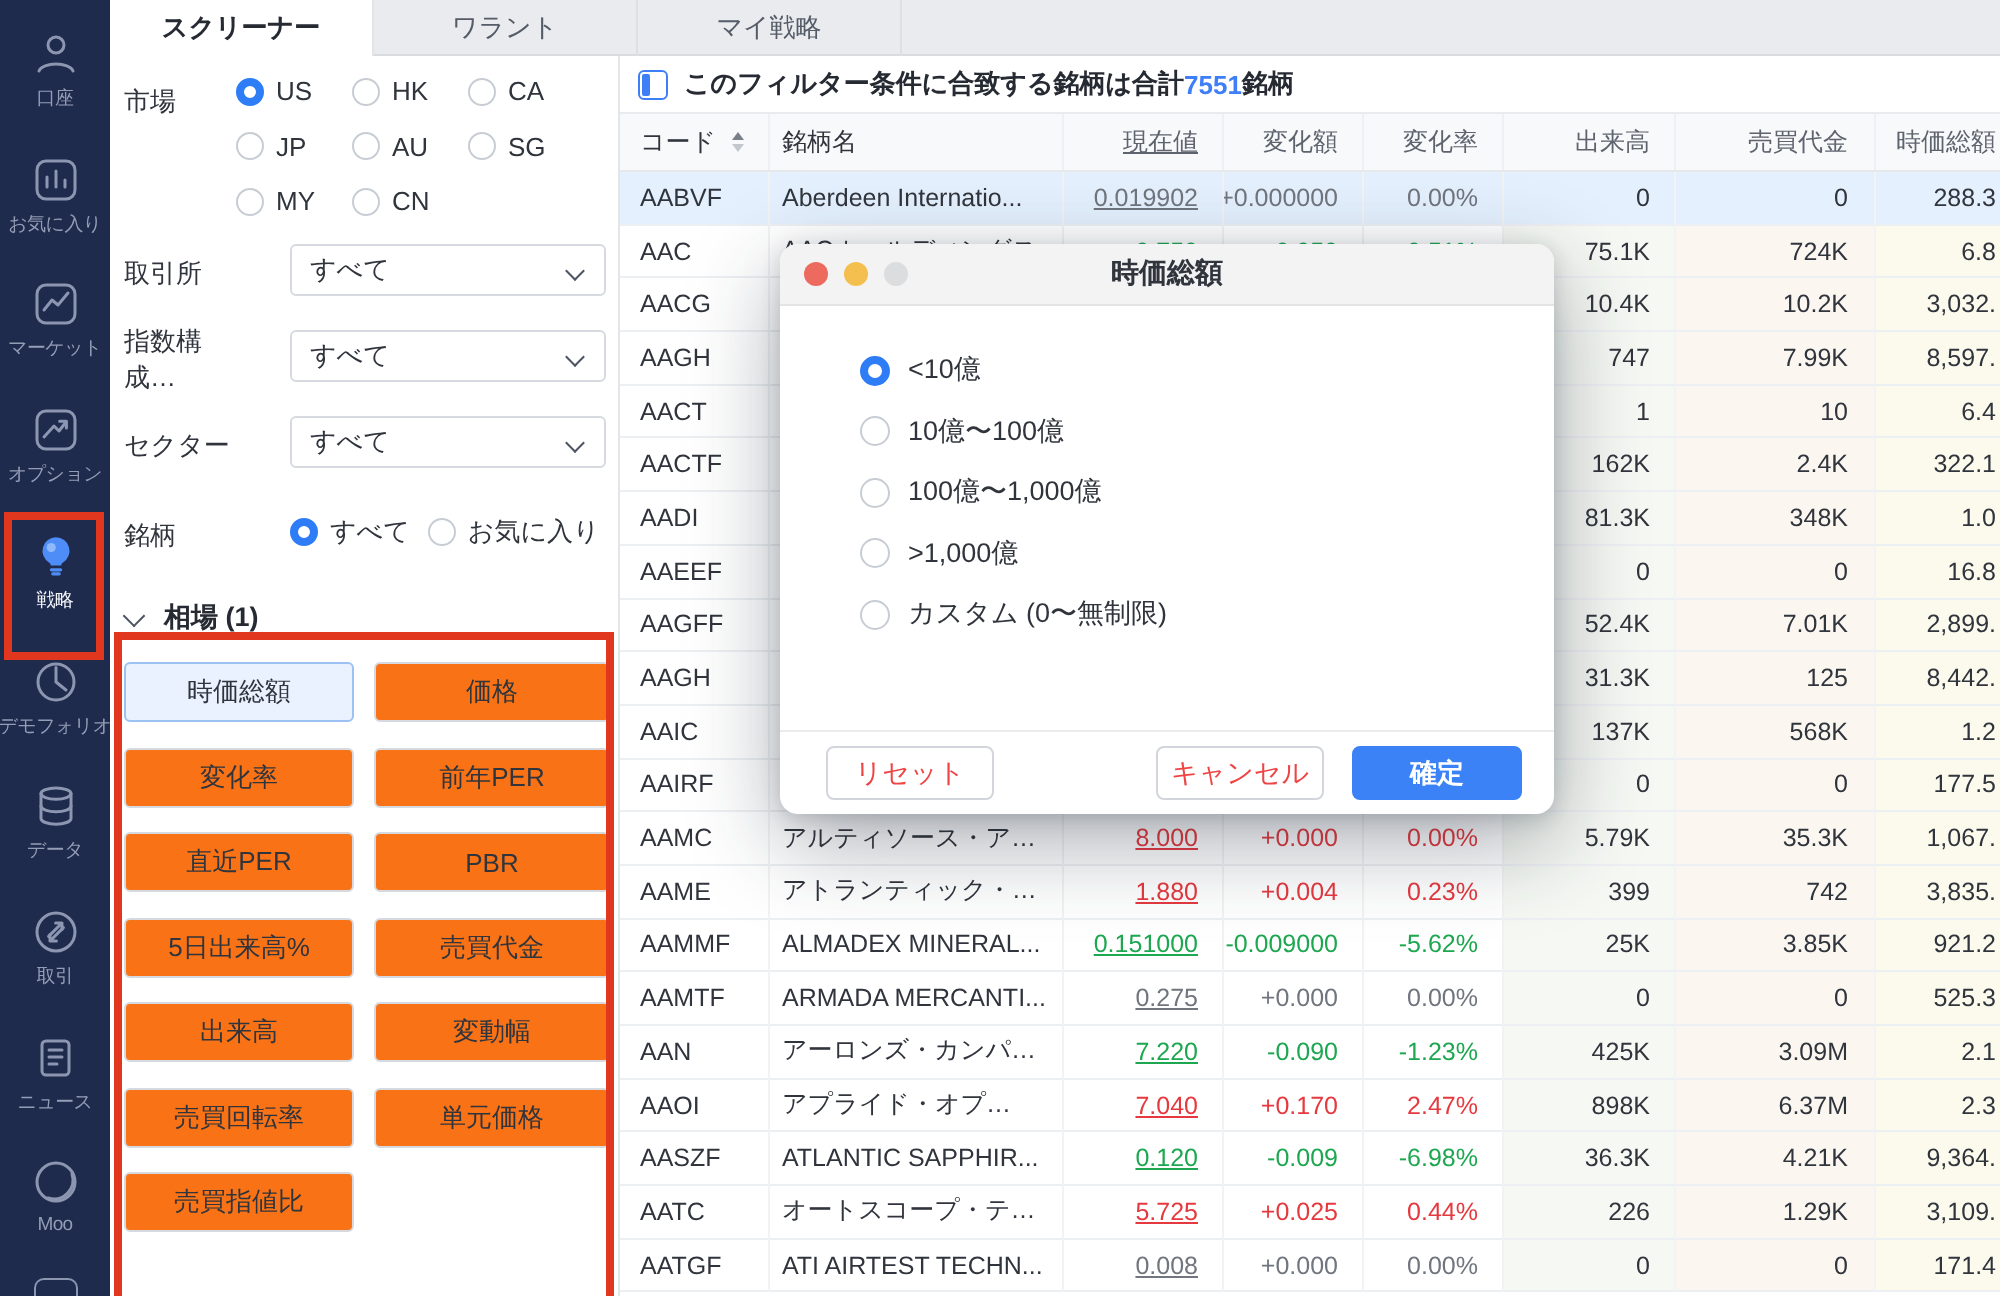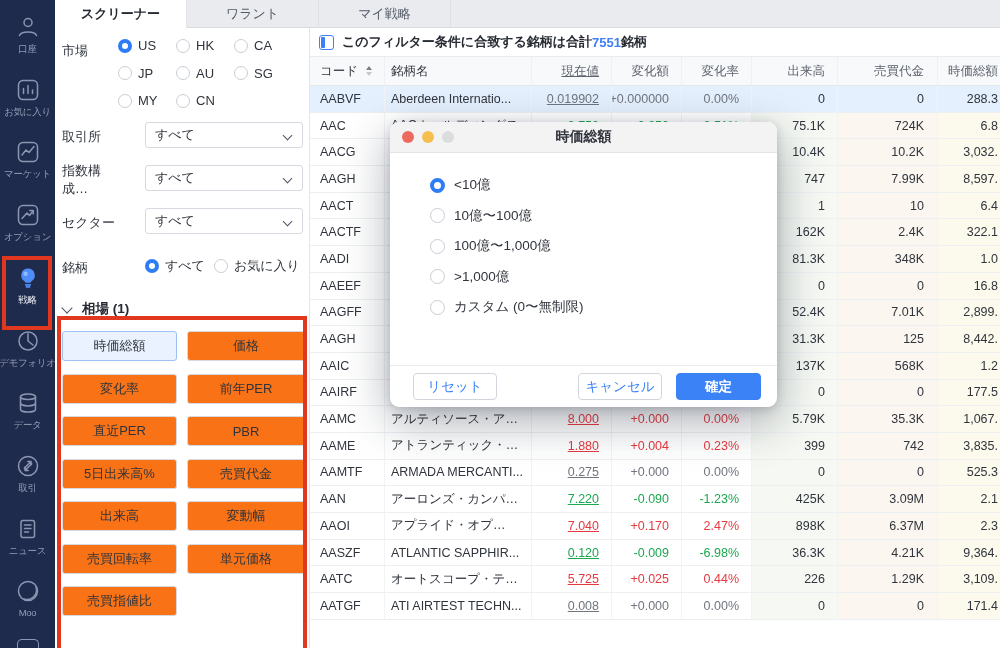--- a/index.html
+++ b/index.html
@@ -92,21 +92,21 @@
   .tl.red{left:12px;background:#ED6A5E;}
   .tl.yellow{left:32px;background:#F4BF4F;}
   .tl.gray{left:52px;background:#DCDDDE;}
   #modal-title{font-size:14px;font-weight:bold;color:#30343c;}
   #modal-opts{padding:17px 0 0 40px;}
   .m-opt{display:flex;align-items:center;height:30.5px;font-size:13.5px;color:#30343c;cursor:pointer;}
   .m-opt .rdot{width:15px;height:15px;margin-right:9px;}
   .m-opt.sel .rdot{border:4.5px solid #2E7CF6;}
   #modal-footer{position:absolute;left:0;right:0;bottom:0;height:42px;border-top:1px solid #EBEBED;
                 display:flex;align-items:center;padding:0 16px;box-sizing:border-box;}
-  .mbtn{height:27px;border:1px solid #D2D5DB;border-radius:4px;background:#fff;font-size:13.5px;color:#3b82f6;
+  .mbtn{height:27px;border:1px solid #D2D5DB;border-radius:4px;background:#fff;font-size:13.5px;color:#ef4444;
         display:flex;align-items:center;justify-content:center;cursor:pointer;box-sizing:border-box;}
   #btn-reset{width:84px;margin-left:7px;}
   #btn-cancel{width:84px;margin-left:auto;}
   #btn-confirm{width:85px;margin-left:14px;background:var(--accent);border-color:var(--accent);color:#fff;font-weight:bold;}
   
   .annot{position:absolute;border:4px solid var(--annot);box-sizing:border-box;z-index:40;pointer-events:none;}
   #annot-strategy{left:2px;top:256px;width:50px;height:74px;}
   #annot-souba{left:57px;top:316px;width:250px;height:340px;}
 </style>
 </head>
@@ -486,20 +486,30 @@
           <div class="cell c-code">AAME</div>
           <div class="cell c-name">アトランティック・…</div>
           <div class="cell c-cur t-up">1.880</div>
           <div class="cell c-chg t-up">+0.004</div>
           <div class="cell c-pct t-up">0.23%</div>
           <div class="cell c-vol">399</div>
           <div class="cell c-amt">742</div>
           <div class="cell c-mcap">3,835.</div>
         </div>
         <div class="trow">
+          <div class="cell c-code">AAMMF</div>
+          <div class="cell c-name">ALMADEX MINERAL...</div>
+          <div class="cell c-cur t-down">0.151000</div>
+          <div class="cell c-chg t-down">-0.009000</div>
+          <div class="cell c-pct t-down">-5.62%</div>
+          <div class="cell c-vol">25K</div>
+          <div class="cell c-amt">3.85K</div>
+          <div class="cell c-mcap">921.2</div>
+        </div>
+        <div class="trow">
           <div class="cell c-code">AAMTF</div>
           <div class="cell c-name">ARMADA MERCANTI...</div>
           <div class="cell c-cur t-flat">0.275</div>
           <div class="cell c-chg t-flat">+0.000</div>
           <div class="cell c-pct t-flat">0.00%</div>
           <div class="cell c-vol">0</div>
           <div class="cell c-amt">0</div>
           <div class="cell c-mcap">525.3</div>
         </div>
         <div class="trow">

